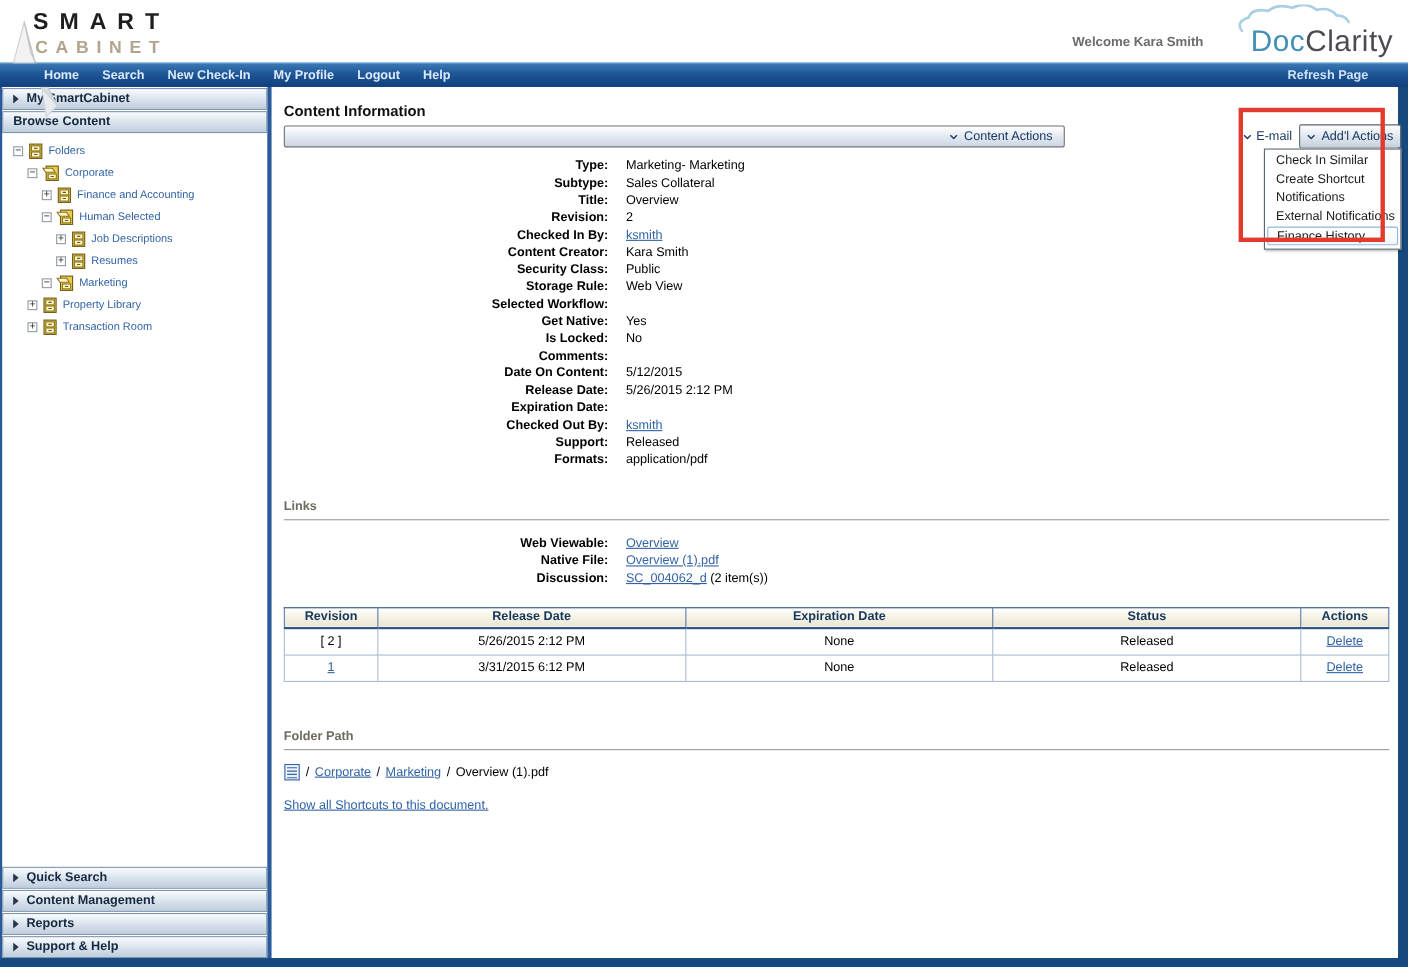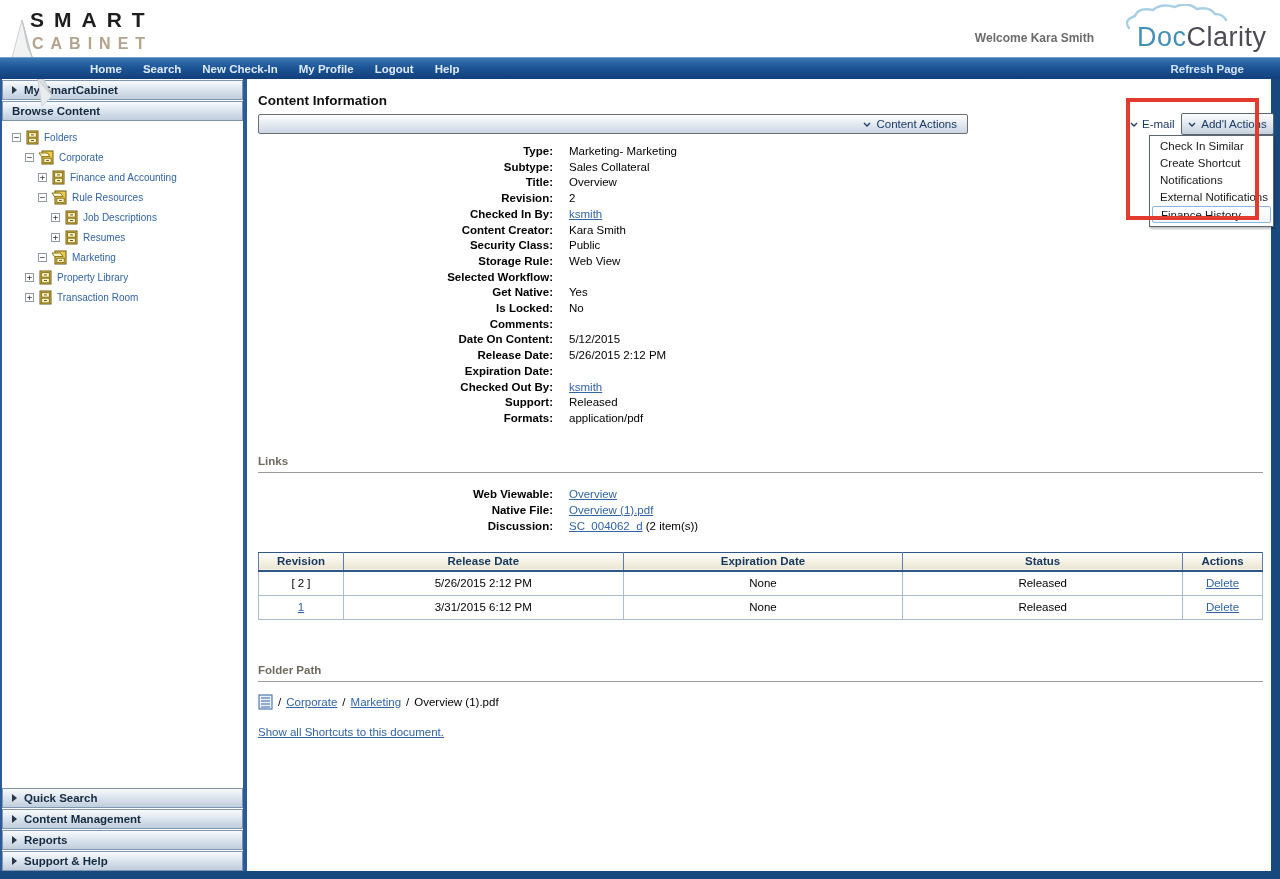--- a/index.html
+++ b/index.html
@@ -17,21 +17,21 @@
   .docclarity { position:absolute; right:12px; top:4px; width:145px; height:50px; }
   .dc-cloud { position:absolute; left:0px; top:0px; }
   .dc-text { position:absolute; left:14px; top:18px; font-size:27px; letter-spacing:0.5px; }
   .dc-doc { color:#4390b6; }
   .dc-clarity { color:#4b4b53; }
 
   
   .navbar { position:absolute; left:0; top:57px; width:1280px; height:22px;
             background:linear-gradient(180deg,#3a78b4 0%,#1d5596 45%,#123f7c 100%);
             border-top:1px solid #6fa0cd; display:flex; align-items:center; z-index:10; }
-  .nav-items { display:flex; gap:21px; padding-left:90px; }
+  .nav-items { display:flex; gap:21px; padding-left:40px; }
   .nav-link { color:#ddeafb; font-size:11.5px; font-weight:bold; cursor:pointer; }
   .refresh { position:absolute; right:36px; color:#cfe2f8; font-size:11.5px; font-weight:bold; cursor:pointer; }
 
   
   .right-strip  { position:absolute; left:1271px; top:79px; width:9px; height:792px; background:#17497f; }
   .bottom-strip { position:absolute; left:0; top:871px; width:1280px; height:8px; background:#17497f; }
 
   
   .sidebar { position:absolute; left:0; top:79px; width:247px; height:792px; background:#ffffff;
              border-left:2px solid #2a5a9a; border-right:4px solid #2a5a9a;
@@ -188,21 +188,21 @@
         <div class="tree-row" style="padding-left: 36px;">
           <span class="toggle">−</span>
           <span class="tree-icon">
             <svg width="17" height="15" viewBox="0 0 17 15">
               <rect x="4" y="1" width="11" height="13" fill="#eccc4a" stroke="#6e5a14"></rect>
               <polygon points="1,3 9.5,3 12,6.6 3.5,6.6" fill="#fdf6c8" stroke="#8a7420"></polygon>
               <rect x="5.8" y="8.2" width="7.4" height="4.4" fill="#fdf6c8" stroke="#8a7420"></rect>
               <line x1="8" y1="10.4" x2="11" y2="10.4" stroke="#6e5a14"></line>
             </svg>
           </span>
-          <a class="tree-label">Rule Resources</a>
+          <a class="tree-label">Human Selected</a>
         </div>
         <div class="tree-row" style="padding-left: 49px;">
           <span class="toggle">+</span>
           <span class="tree-icon">
             <svg width="15" height="15" viewBox="0 0 15 15">
               <rect x="2" y="1" width="11" height="13" fill="#eccc4a" stroke="#6e5a14"></rect>
               <rect x="3.6" y="2.6" width="7.8" height="4.6" fill="#fdf6c8" stroke="#8a7420"></rect>
               <rect x="3.6" y="8.2" width="7.8" height="4.6" fill="#fdf6c8" stroke="#8a7420"></rect>
               <line x1="6" y1="4.9" x2="9" y2="4.9" stroke="#6e5a14"></line>
               <line x1="6" y1="10.5" x2="9" y2="10.5" stroke="#6e5a14"></line>

